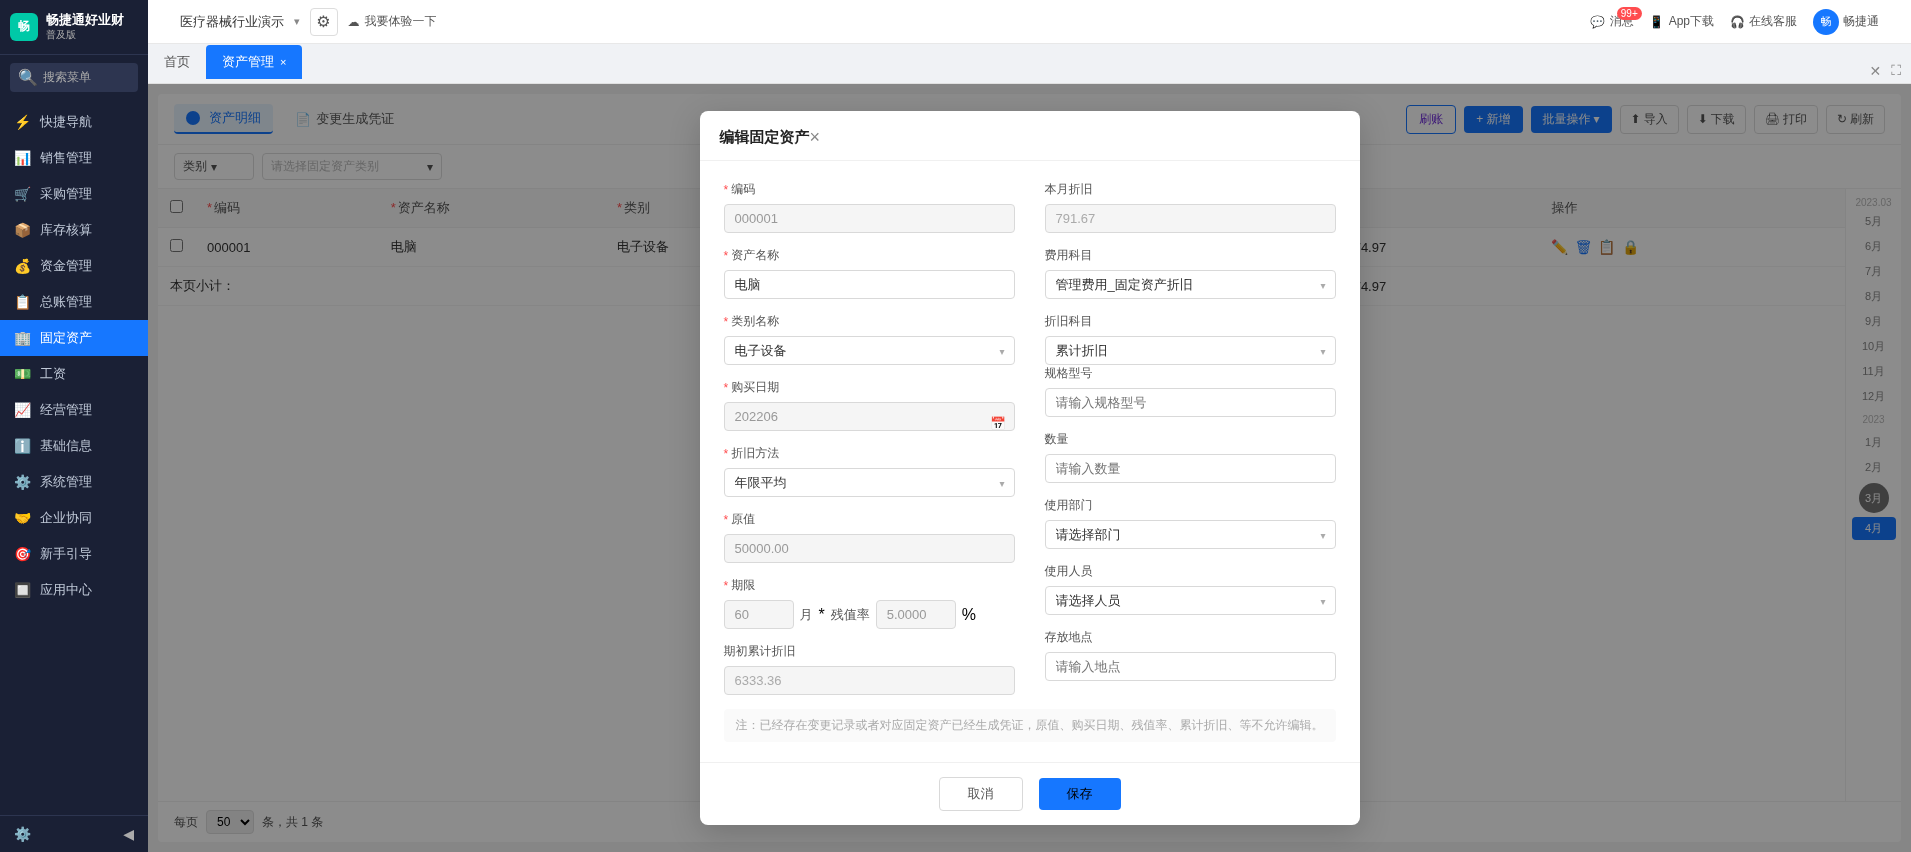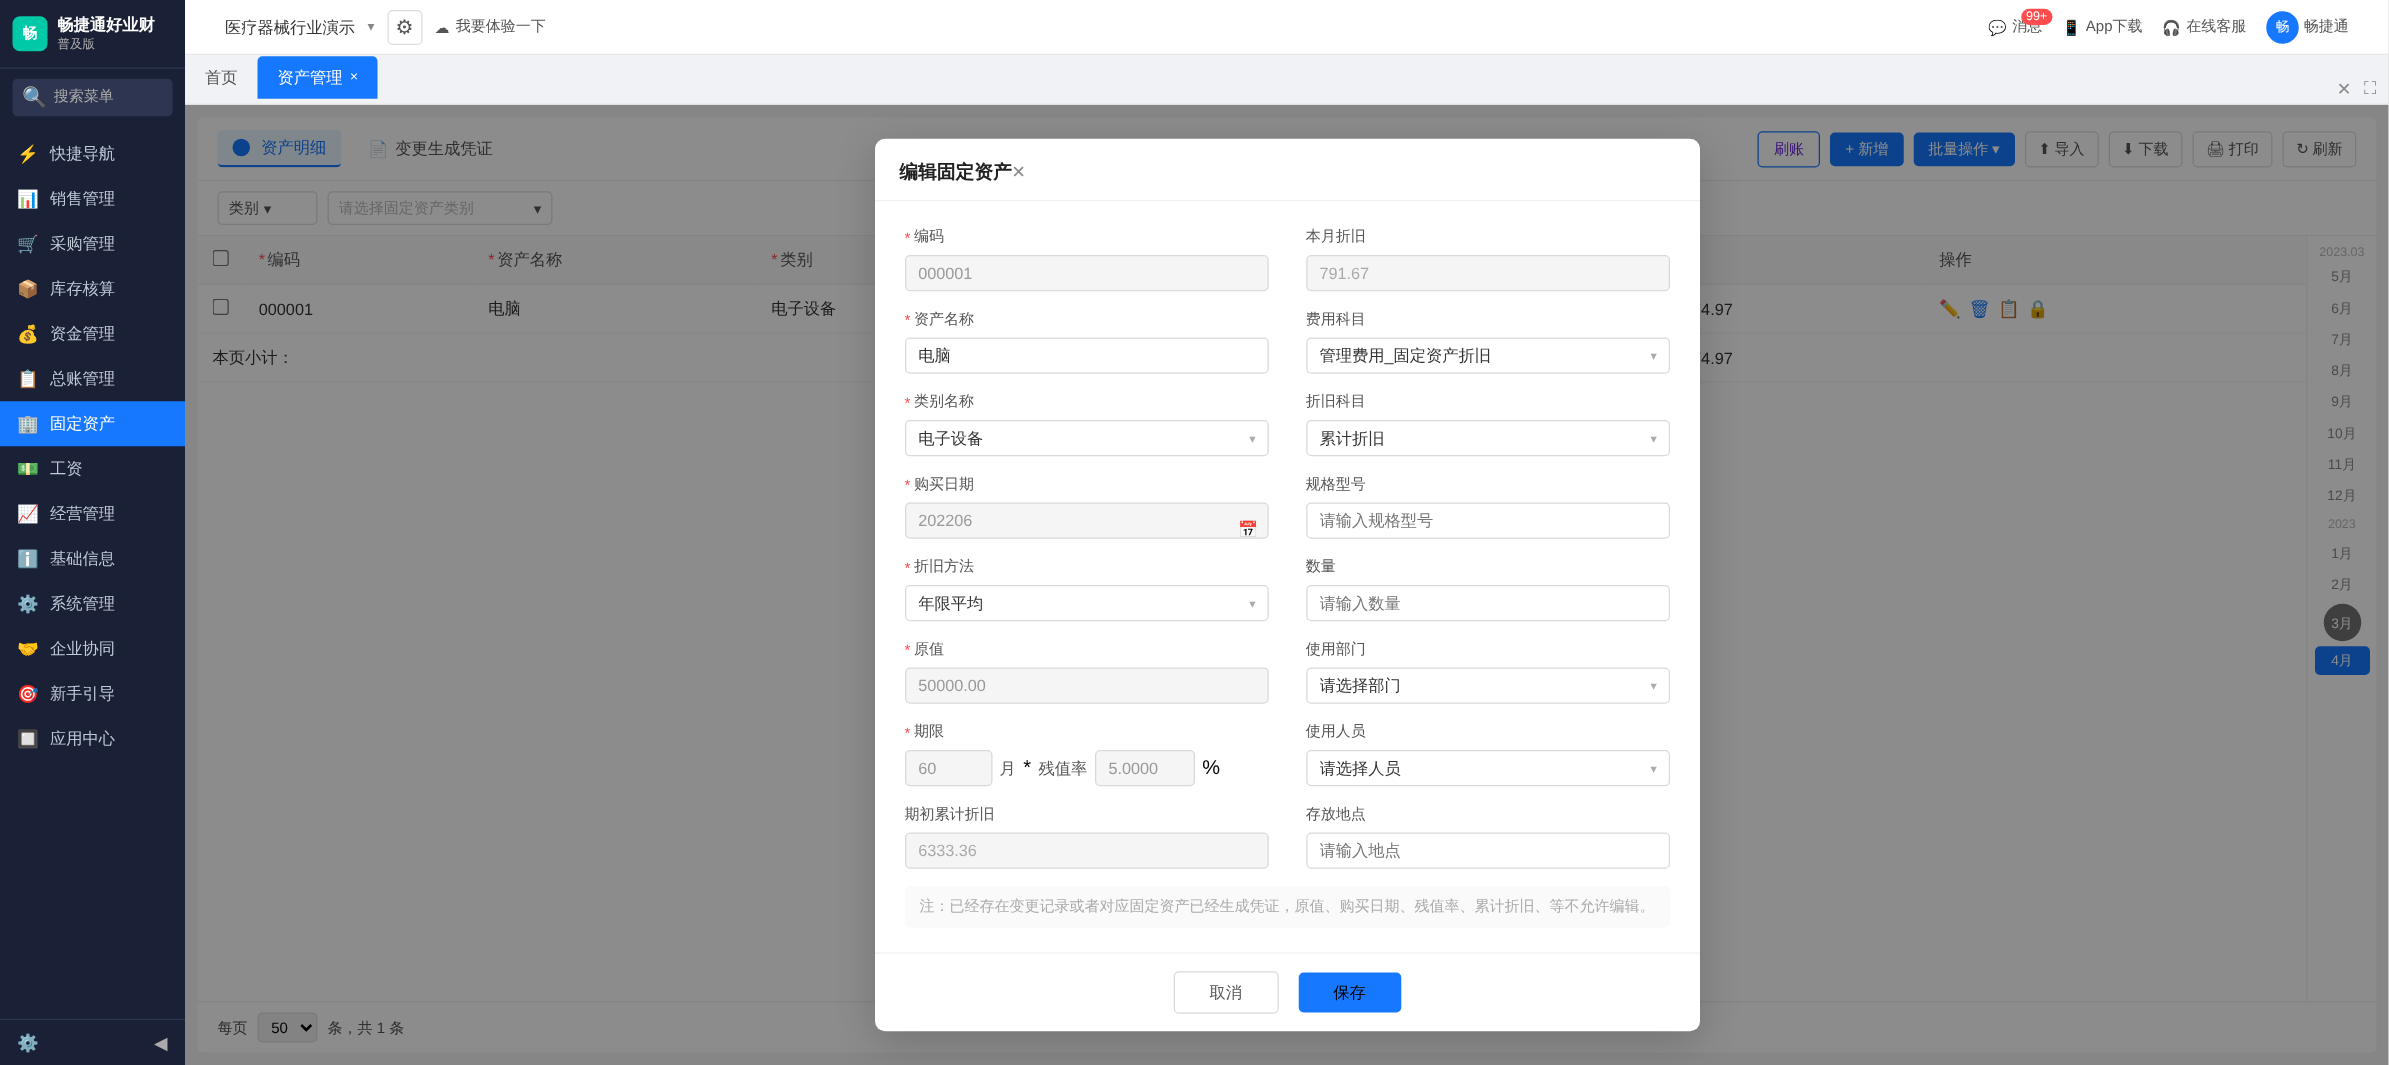--- a/index.html
+++ b/index.html
@@ -665,21 +665,21 @@
               <div class="form-row" style="margin-top:14px;">
                 <label class="form-label">折旧科目</label>
                 <div class="form-select-wrap">
                   <select class="form-select">
                     <option>累计折旧</option>
                   </select>
                   <span class="select-arrow">▾</span>
                 </div>
               </div>
 
-              <div class="form-row" style="margin-top:14px;justify-content:center;">
+              <div class="form-row" style="margin-top:0;justify-content:center;">
                 <label class="form-label">规格型号</label>
                 <input class="form-input" type="text" placeholder="请输入规格型号" style="">
               </div>
 
               <div class="form-row" style="margin-top:14px;">
                 <label class="form-label">数量</label>
                 <input class="form-input" type="text" placeholder="请输入数量" style="">
               </div>
 
               <div class="form-row" style="margin-top:14px;">

